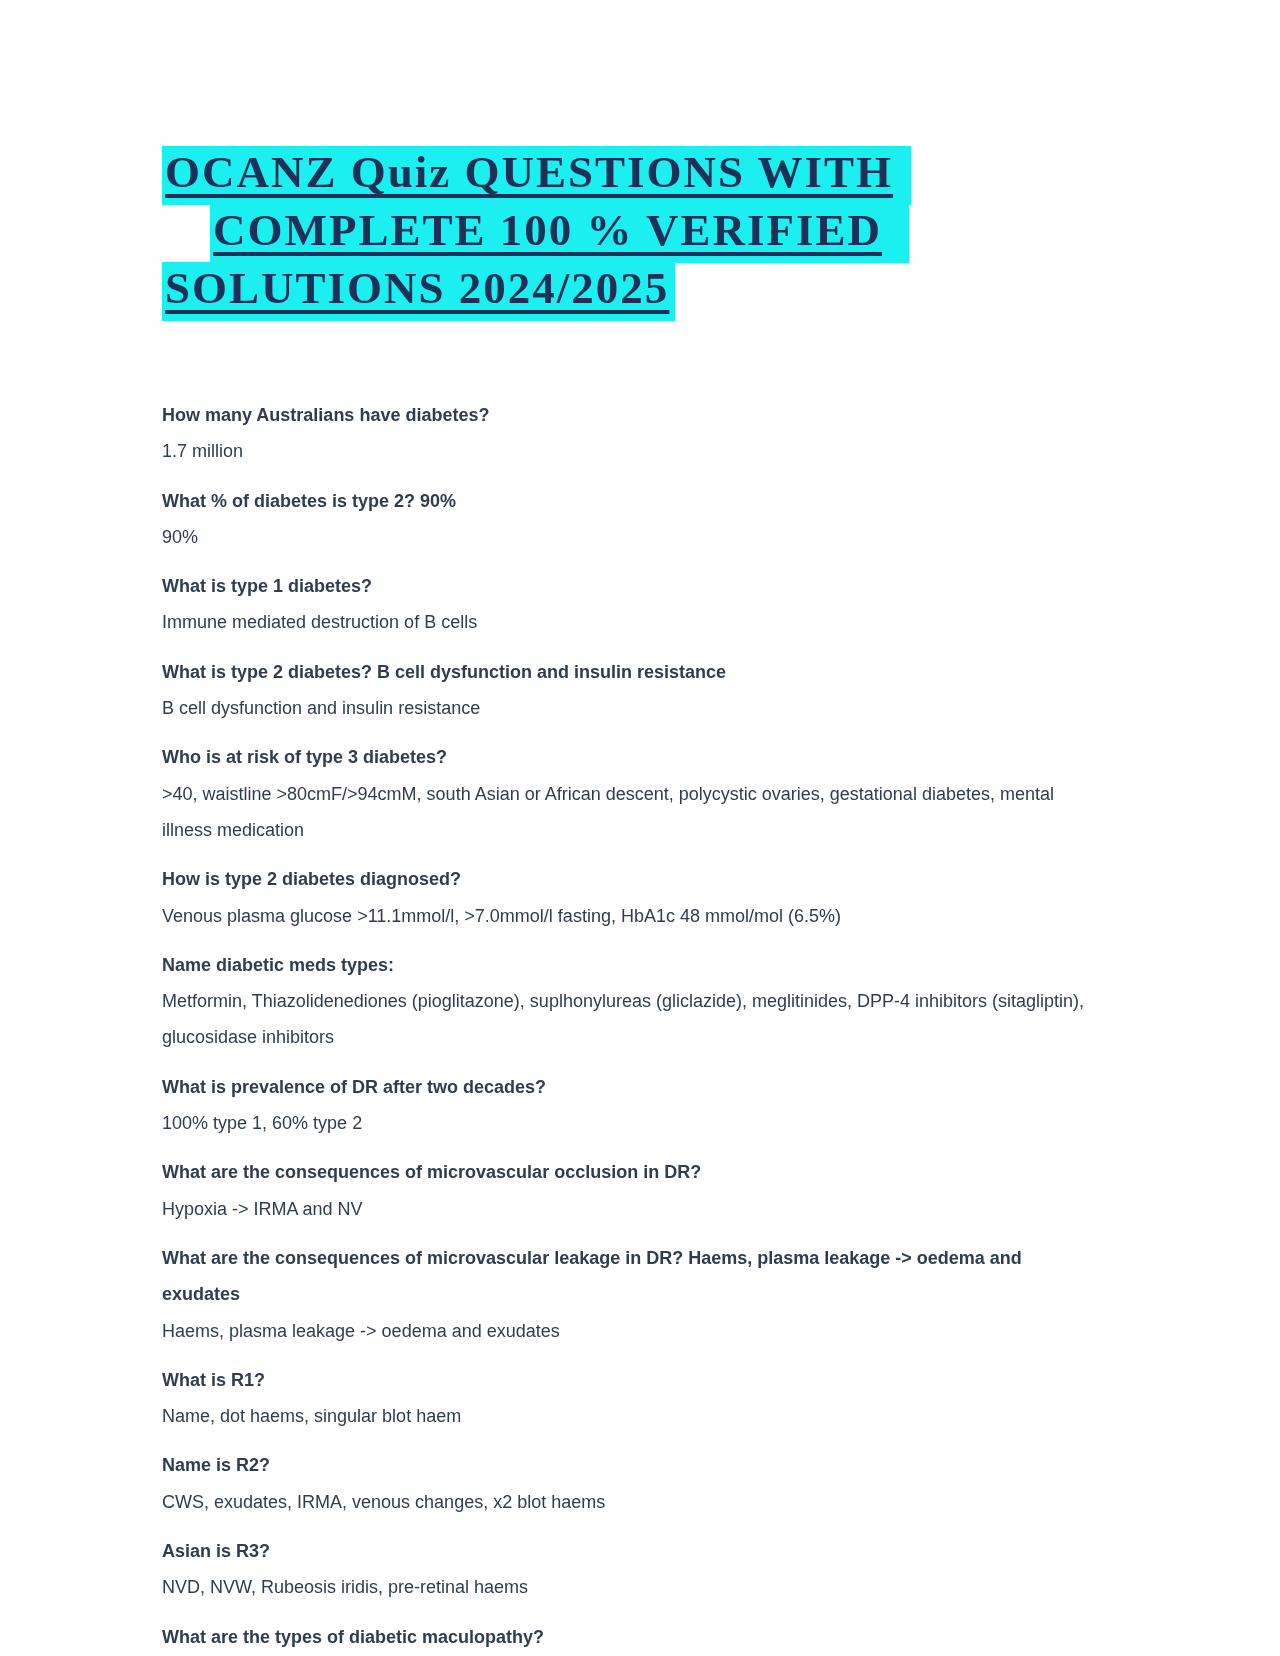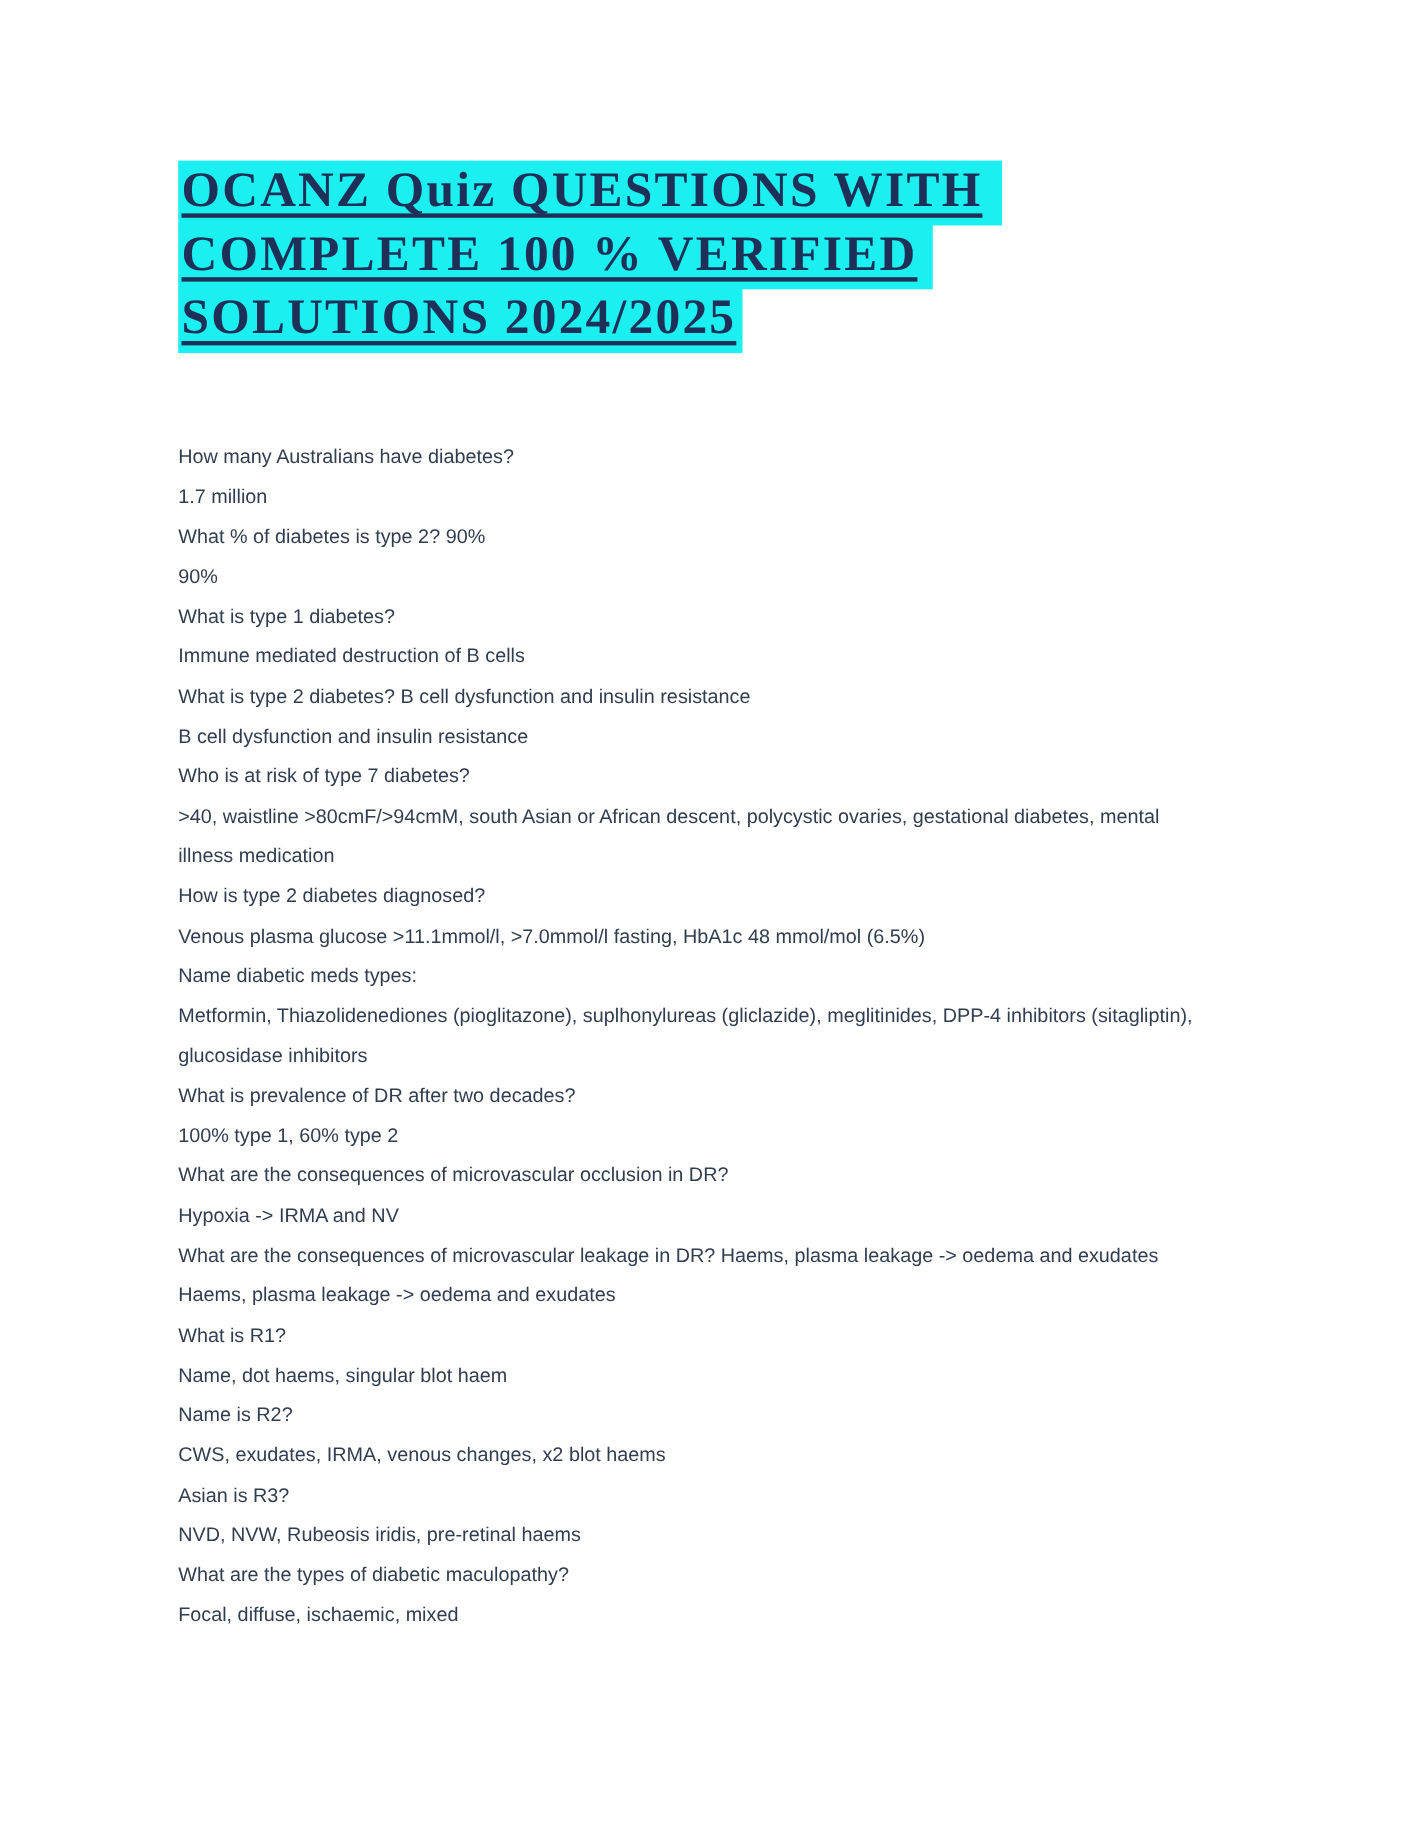--- a/index.html
+++ b/index.html
@@ -29,52 +29,53 @@
     color: #1F3058;
   }
   .doc-title .hl {
     background: #1BEFEF;
     text-decoration: underline;
     text-decoration-thickness: 4px;
     text-underline-offset: 7px;
     text-decoration-color: #1F3058;
     padding: 1px 18px 8px 3px;
   }
-  .doc-title .hl-2 { padding-right: 14px; }
+  .doc-title .hl-2 { padding-right: 27px; margin-left: 48px; }
   .doc-title .hl-3 { padding-right: 6px; margin-top: 16px; }
   .qa {
     margin-top: 80px;
     width: 940px;
     color: #303C50;
     font-size: 18px;
     line-height: 36.3px;
   }
   .qa p {
     margin: 0;
   }
   .qa p.q {
-    font-weight: normal;
+    font-weight: bold;
+    margin-top: 13px;
   }
 </style>
 </head>
 <body>
 
 <div class="page">
   <h1 class="doc-title"><span class="hl hl-1">OCANZ Quiz QUESTIONS WITH</span><br><span class="hl hl-2">COMPLETE 100 % VERIFIED</span><br><span class="hl hl-3">SOLUTIONS 2024/2025</span></h1>
 
   <section class="qa" id="qa-list">
       <p class="q">How many Australians have diabetes?</p>
       <p class="a">1.7 million</p>
       <p class="q">What % of diabetes is type 2? 90%</p>
       <p class="a">90%</p>
       <p class="q">What is type 1 diabetes?</p>
       <p class="a">Immune mediated destruction of B cells</p>
       <p class="q">What is type 2 diabetes? B cell dysfunction and insulin resistance</p>
       <p class="a">B cell dysfunction and insulin resistance</p>
-      <p class="q">Who is at risk of type 7 diabetes?</p>
+      <p class="q">Who is at risk of type 3 diabetes?</p>
       <p class="a">&gt;40, waistline &gt;80cmF/&gt;94cmM, south Asian or African descent, polycystic ovaries, gestational diabetes, mental illness medication</p>
       <p class="q">How is type 2 diabetes diagnosed?</p>
       <p class="a">Venous plasma glucose &gt;11.1mmol/l, &gt;7.0mmol/l fasting, HbA1c 48 mmol/mol (6.5%)</p>
       <p class="q">Name diabetic meds types:</p>
       <p class="a">Metformin, Thiazolidenediones (pioglitazone), suplhonylureas (gliclazide), meglitinides, DPP-4 inhibitors (sitagliptin), glucosidase inhibitors</p>
       <p class="q">What is prevalence of DR after two decades?</p>
       <p class="a">100% type 1, 60% type 2</p>
       <p class="q">What are the consequences of microvascular occlusion in DR?</p>
       <p class="a">Hypoxia -&gt; IRMA and NV</p>
       <p class="q">What are the consequences of microvascular leakage in DR? Haems, plasma leakage -&gt; oedema and exudates</p>

